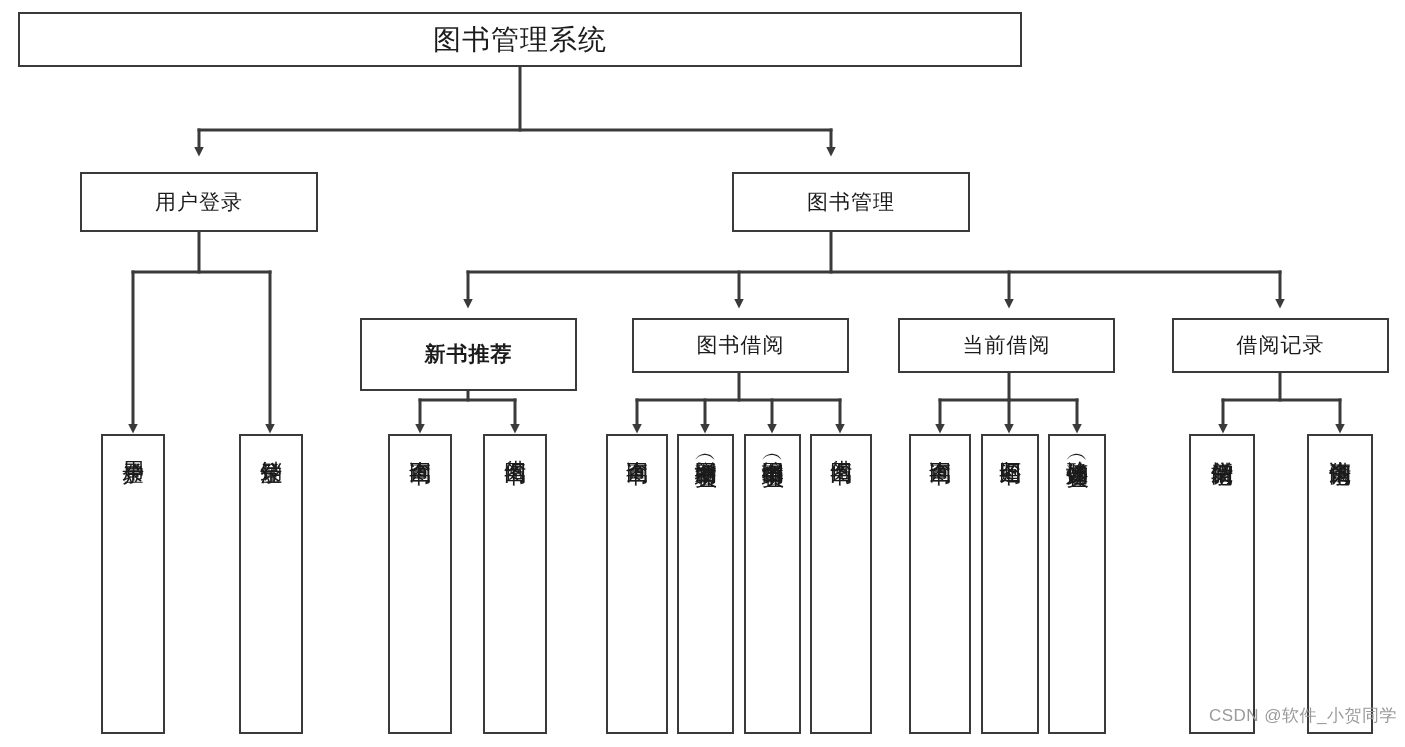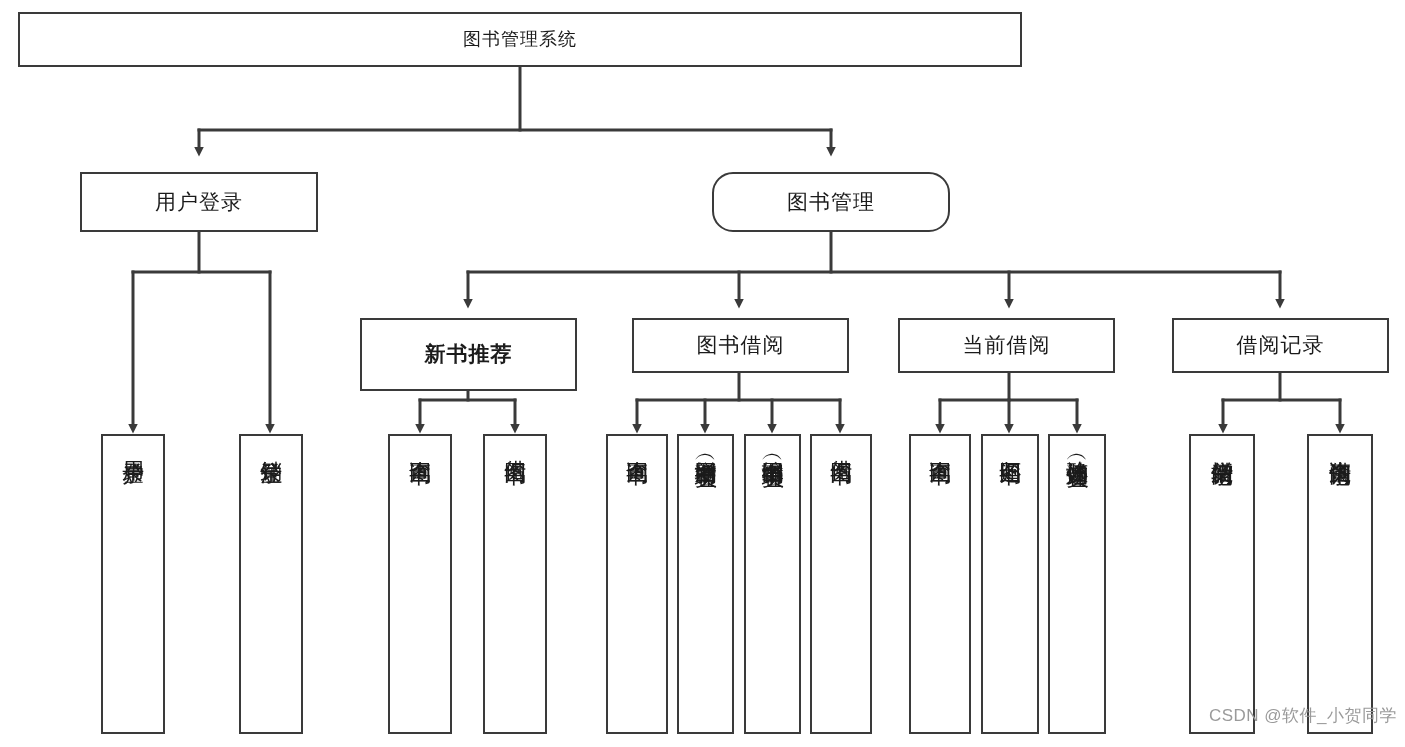--- a/index.html
+++ b/index.html
@@ -35,21 +35,21 @@
     text-align: center;
     line-height: 1.18;
     white-space: nowrap;
   }
   
   .node.horiz .lbl {
     font-size: 21px;
     letter-spacing: 1px;
   }
   .node.root .lbl {
-    font-size: 18px;
+    font-size: 28px;
     letter-spacing: 1px;
   }
   
   .node.vert {
     align-items: flex-start;
     padding-top: 7px;
   }
   .node.vert .lbl {
     font-size: 22px;
     line-height: 1.12;
@@ -136,21 +136,21 @@
   </svg>
 
   <div class="node horiz root" style="left:18px; top:12px; width:1004px; height:55px;">
     <span class="lbl">图书管理系统</span>
   </div>
 
   <div class="node horiz" style="left:80px; top:172px; width:238px; height:60px;">
     <span class="lbl">用户登录</span>
   </div>
 
-  <div class="node horiz" style="left:712px; top:172px; width:238px; height:60px;border-radius:21px;">
+  <div class="node horiz" style="left:732px; top:172px; width:238px; height:60px;">
     <span class="lbl">图书管理</span>
   </div>
 
   <div class="node horiz" style="left:360px; top:318px; width:217px; height:73px;font-weight:bold;">
     <span class="lbl">新书推荐</span>
   </div>
 
   <div class="node horiz" style="left:632px; top:318px; width:217px; height:55px;">
     <span class="lbl">图书借阅</span>
   </div>

